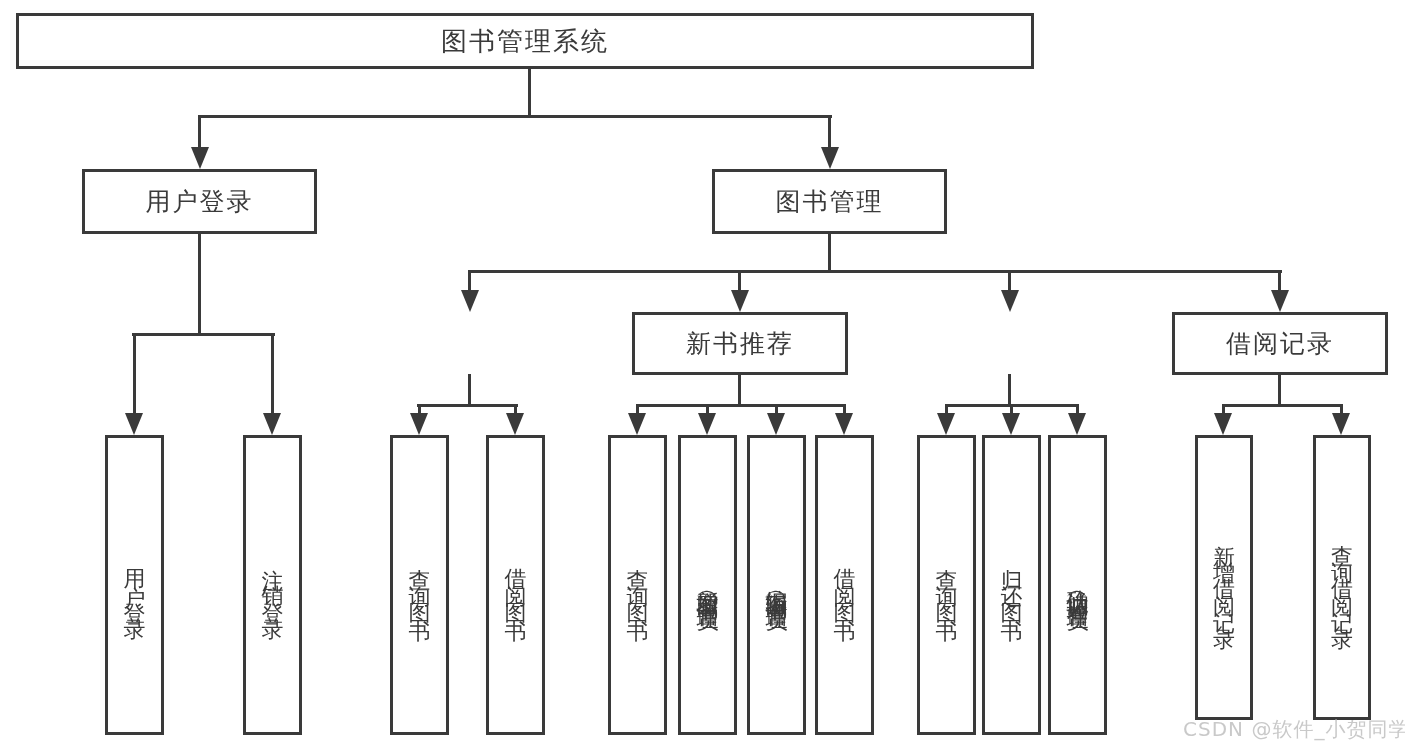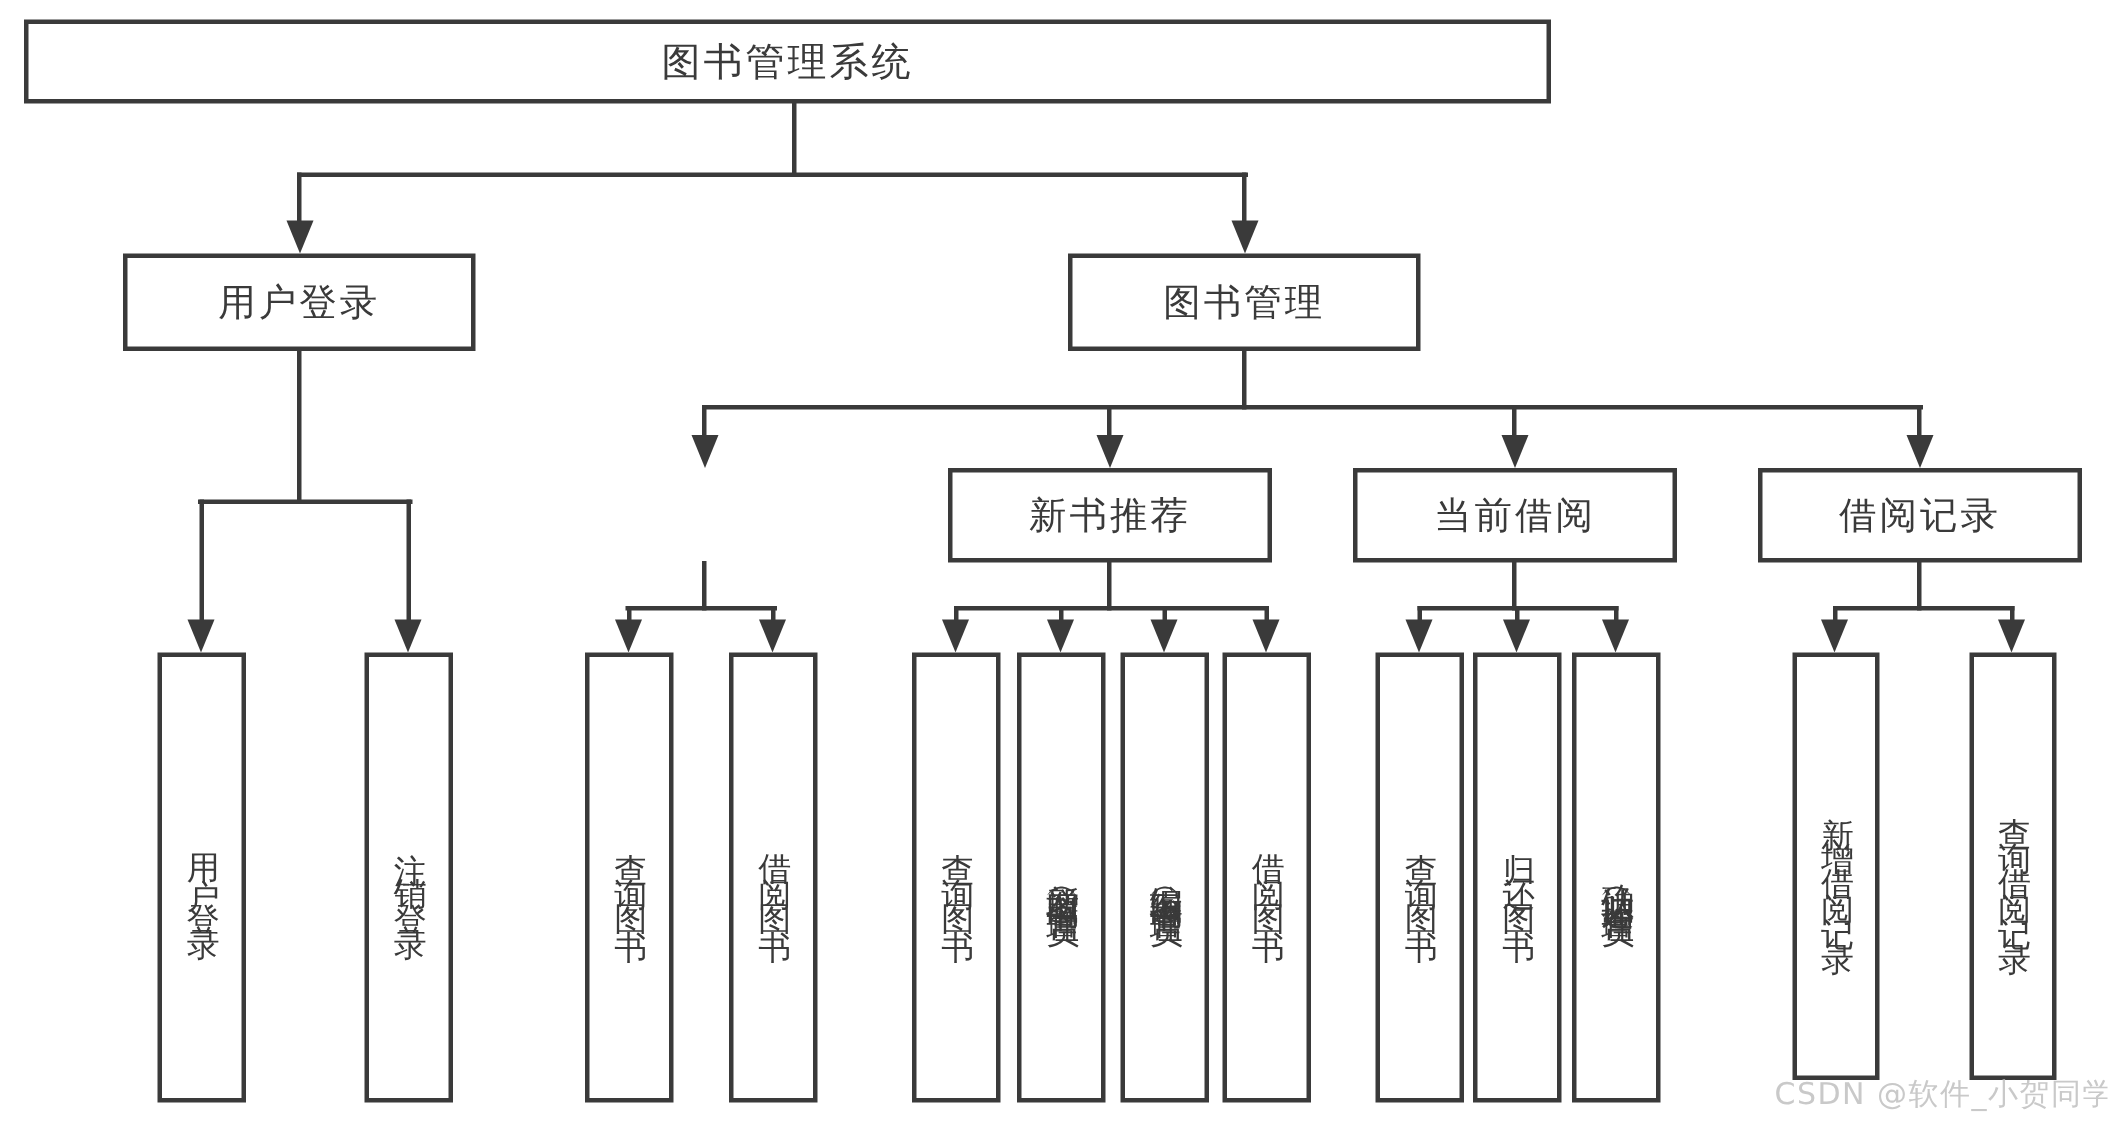--- a/index.html
+++ b/index.html
@@ -77,21 +77,20 @@
   <div class="line" style="left:468px; top:270px; width:3px; height:24px;"></div>
   <div class="arrow" style="left:461px; top:290px;"></div>
   <div class="line" style="left:738px; top:270px; width:3px; height:24px;"></div>
   <div class="arrow" style="left:731px; top:290px;"></div>
   <div class="line" style="left:1008px; top:270px; width:3px; height:24px;"></div>
   <div class="arrow" style="left:1001px; top:290px;"></div>
   <div class="line" style="left:1278px; top:270px; width:3px; height:24px;"></div>
   <div class="arrow" style="left:1271px; top:290px;"></div>
 
   <div class="box h-box" style="left:632px; top:312px; width:216px; height:63px;">新书推荐</div>
-  <div class="box h-box" style="left:902px; top:312px; width:216px; height:63px;">当前借阅</div>
   <div class="box h-box" style="left:1172px; top:312px; width:216px; height:63px;">借阅记录</div>
 
   <div class="line" style="left:468px; top:374px; width:3px; height:33px;"></div>
   <div class="line" style="left:417px; top:404px; width:101px; height:3px;"></div>
   <div class="line" style="left:418px; top:404px; width:3px; height:13px;"></div>
   <div class="arrow" style="left:410px; top:413px;"></div>
   <div class="line" style="left:514px; top:404px; width:3px; height:13px;"></div>
   <div class="arrow" style="left:506px; top:413px;"></div>
 
   <div class="line" style="left:738px; top:374px; width:3px; height:33px;"></div>

